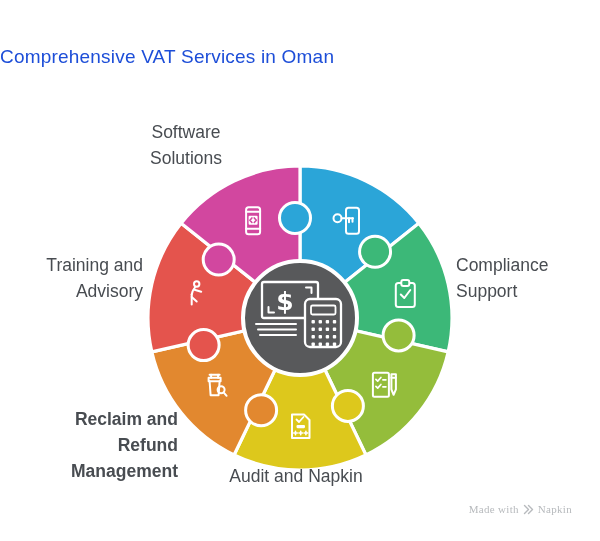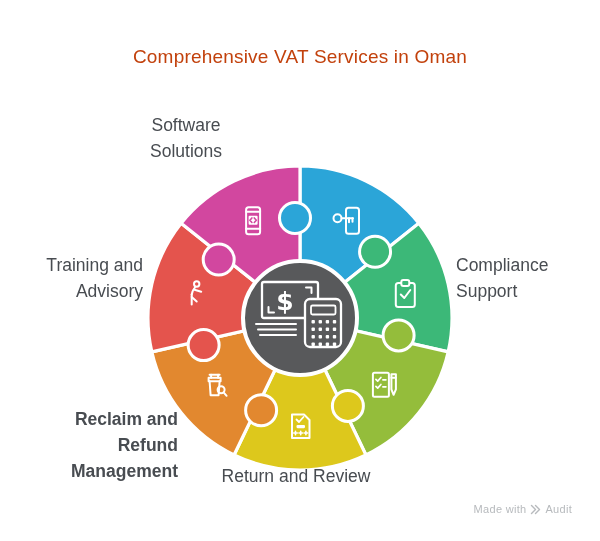--- a/index.html
+++ b/index.html
@@ -1,29 +1,29 @@
 <!DOCTYPE html>
 <html><head>
 <meta charset="utf-8">
 <style>
   html,body{margin:0;padding:0;background:#ffffff;}
   .canvas{position:relative;width:600px;height:541px;background:#ffffff;overflow:hidden;
           font-family:"Liberation Sans",sans-serif;}
-  .title{position:absolute;top:46px;left:0;width:600px;text-align:center;
-         font-size:19px;color:#c2410c;letter-spacing:.2px;}
+  .title{position:absolute;top:46px;left:0;width:600px;
+         font-size:19px;color:#1d4ed8;letter-spacing:.2px;}
   .label{position:absolute;font-size:17.5px;line-height:26px;color:#484c51;}
-  .lab-software{top:112px;left:131px;width:110px;text-align:center;}
+  .lab-software{top:119px;left:131px;width:110px;text-align:center;}
   .lab-registration{top:119px;left:374px;width:170px;text-align:left;}
   .lab-training{top:252px;left:22px;width:121px;text-align:right;}
   .lab-compliance{top:252px;left:456px;width:130px;text-align:left;}
   .lab-reclaim{top:406px;left:52px;width:126px;text-align:right;font-weight:bold;}
   .lab-vat{top:404px;left:420px;width:175px;white-space:nowrap;text-align:left;}
   .lab-audit{top:463px;left:206px;width:180px;white-space:nowrap;text-align:center;}
   .footer{position:absolute;top:503px;right:28px;display:flex;align-items:center;gap:4px;
-          font-size:11px;color:#b7babd;letter-spacing:.3px;cursor:pointer;}
+          font-size:11px;color:#b7babd;letter-spacing:.3px;cursor:pointer;font-family:Liberation Serif, serif;}
   svg text{font-family:"DejaVu Sans","Liberation Sans",sans-serif;}
 </style>
 </head>
 <body>
 
 <div class="canvas">
 
   <div class="title">Comprehensive VAT Services in Oman</div>
 
   <svg width="600" height="541" viewBox="0 0 600 541">
@@ -140,25 +140,25 @@
           <rect x="332.8" y="342.5" width="3.4" height="3.4" rx="0.9"></rect>
       </g>
     </g>
   </svg>
 
   
   <div class="label lab-software">Software Solutions</div>
   <div class="label lab-training">Training and Advisory</div>
   <div class="label lab-compliance">Compliance Support</div>
   <div class="label lab-reclaim">Reclaim and Refund Management</div>
-  <div class="label lab-audit">Return and Review</div>
+  <div class="label lab-audit">Audit and Napkin</div>
 
   
   <div class="footer">
     <span>Made with</span>
     <svg width="11" height="11" viewBox="0 0 11 11">
       <path d="M1.5,1.5 L5.5,5.5 L1.5,9.5" fill="none" stroke="#b7babd" stroke-width="1.4" stroke-linecap="round" stroke-linejoin="round"></path>
       <path d="M5.5,1.5 L9.5,5.5 L5.5,9.5" fill="none" stroke="#b7babd" stroke-width="1.4" stroke-linecap="round" stroke-linejoin="round"></path>
     </svg>
-    <span>Audit</span>
+    <span>Napkin</span>
   </div>
 
 </div>
 
 </body></html>

